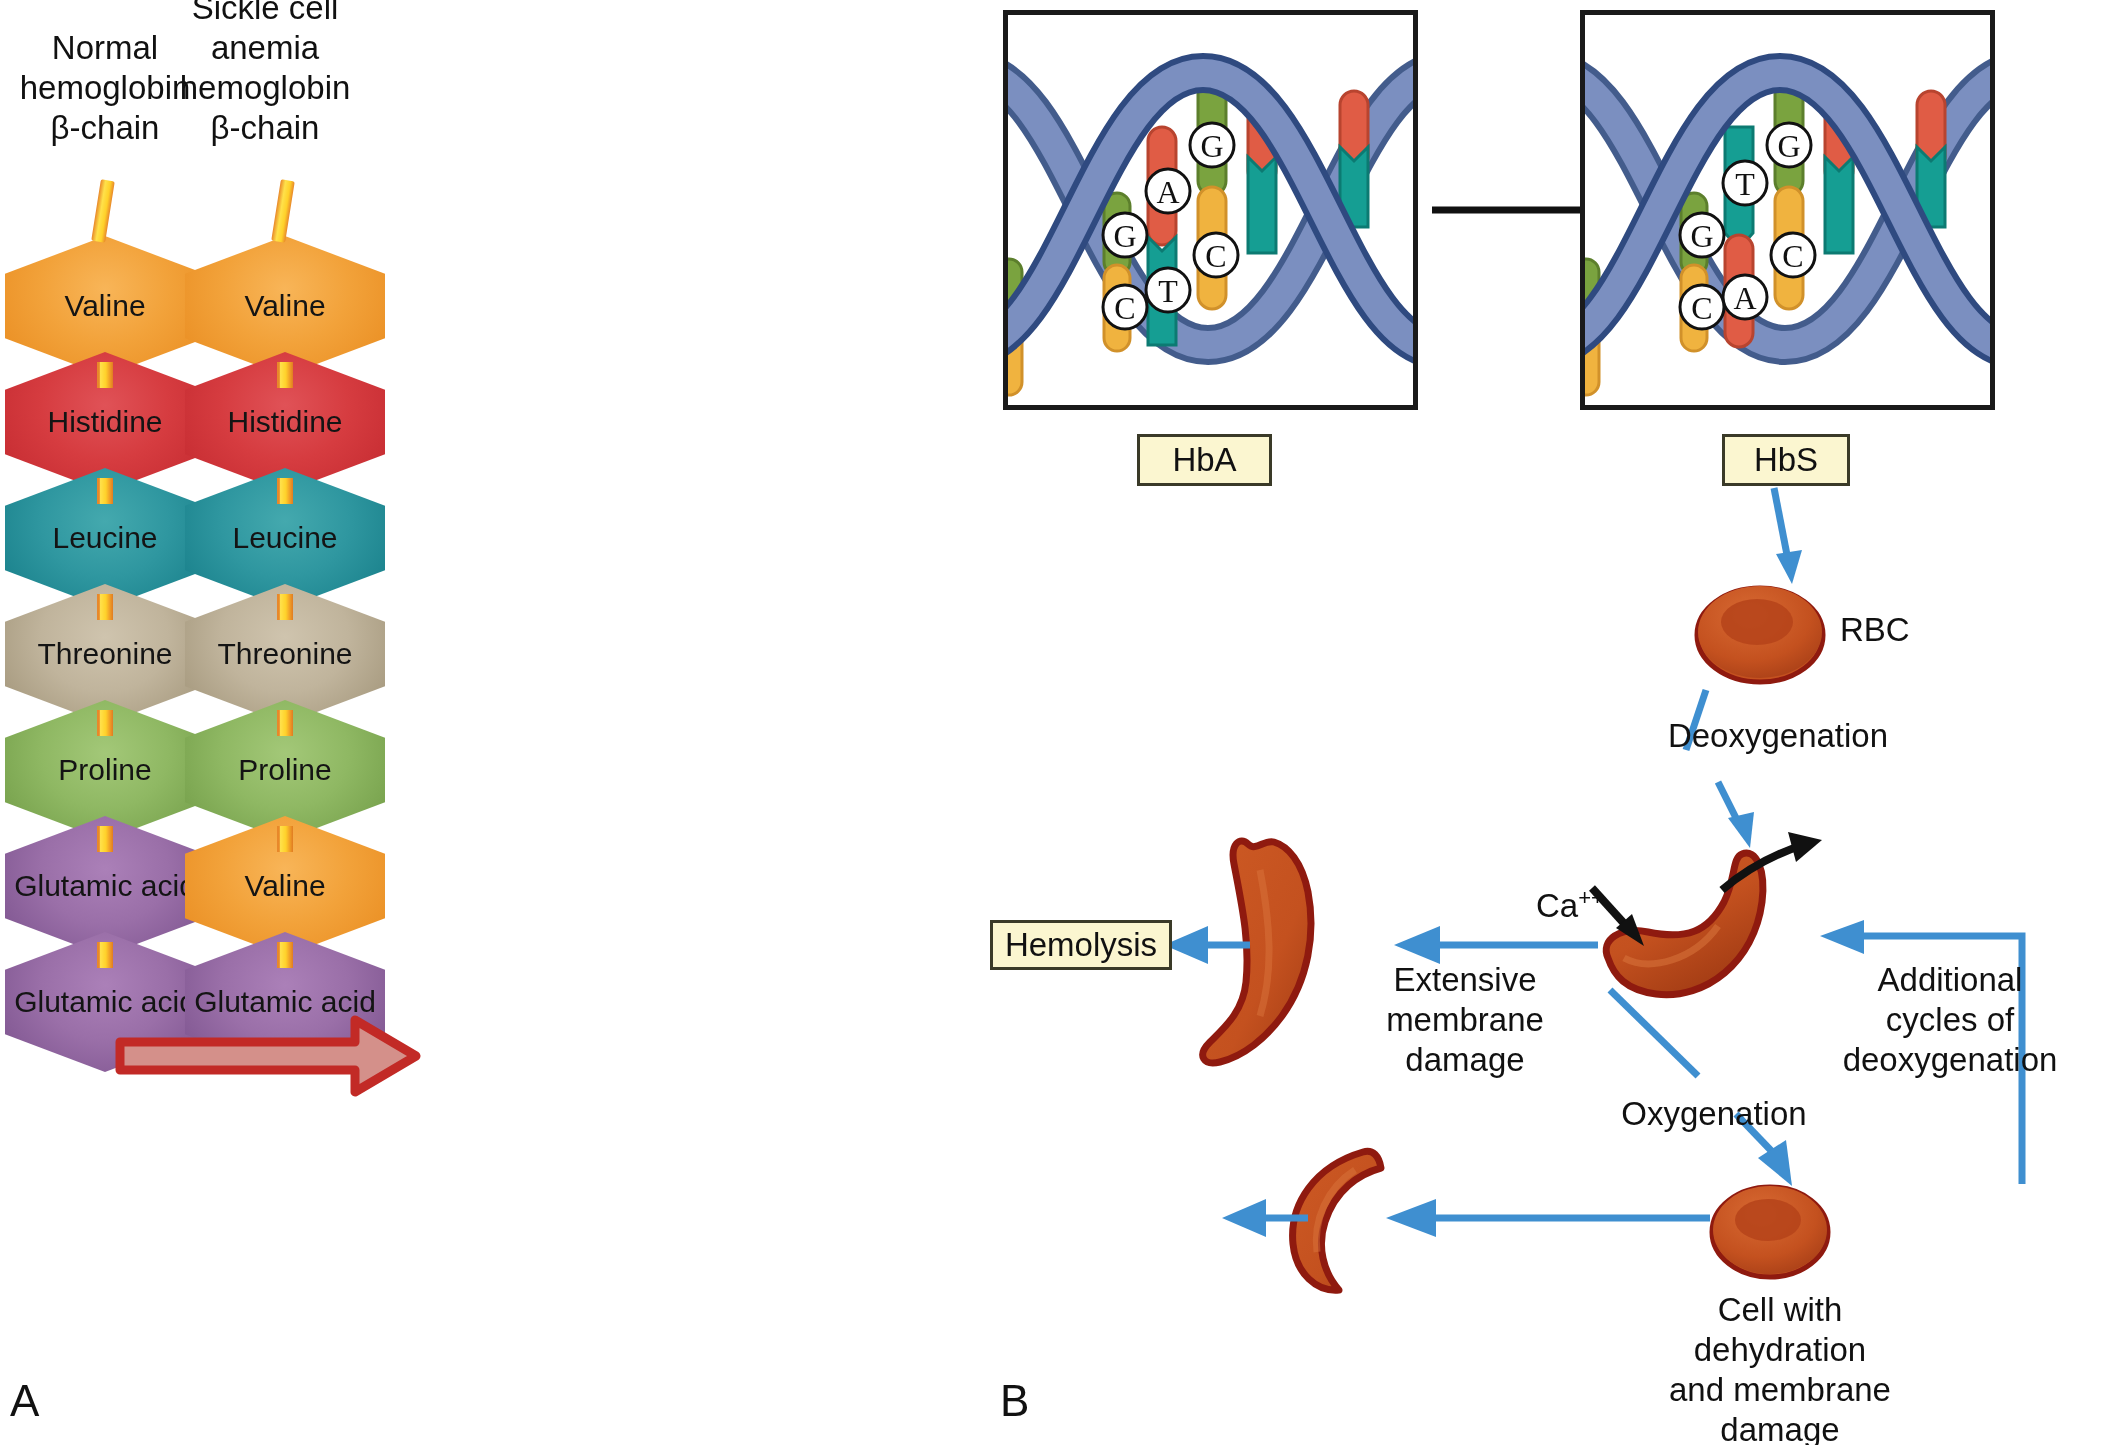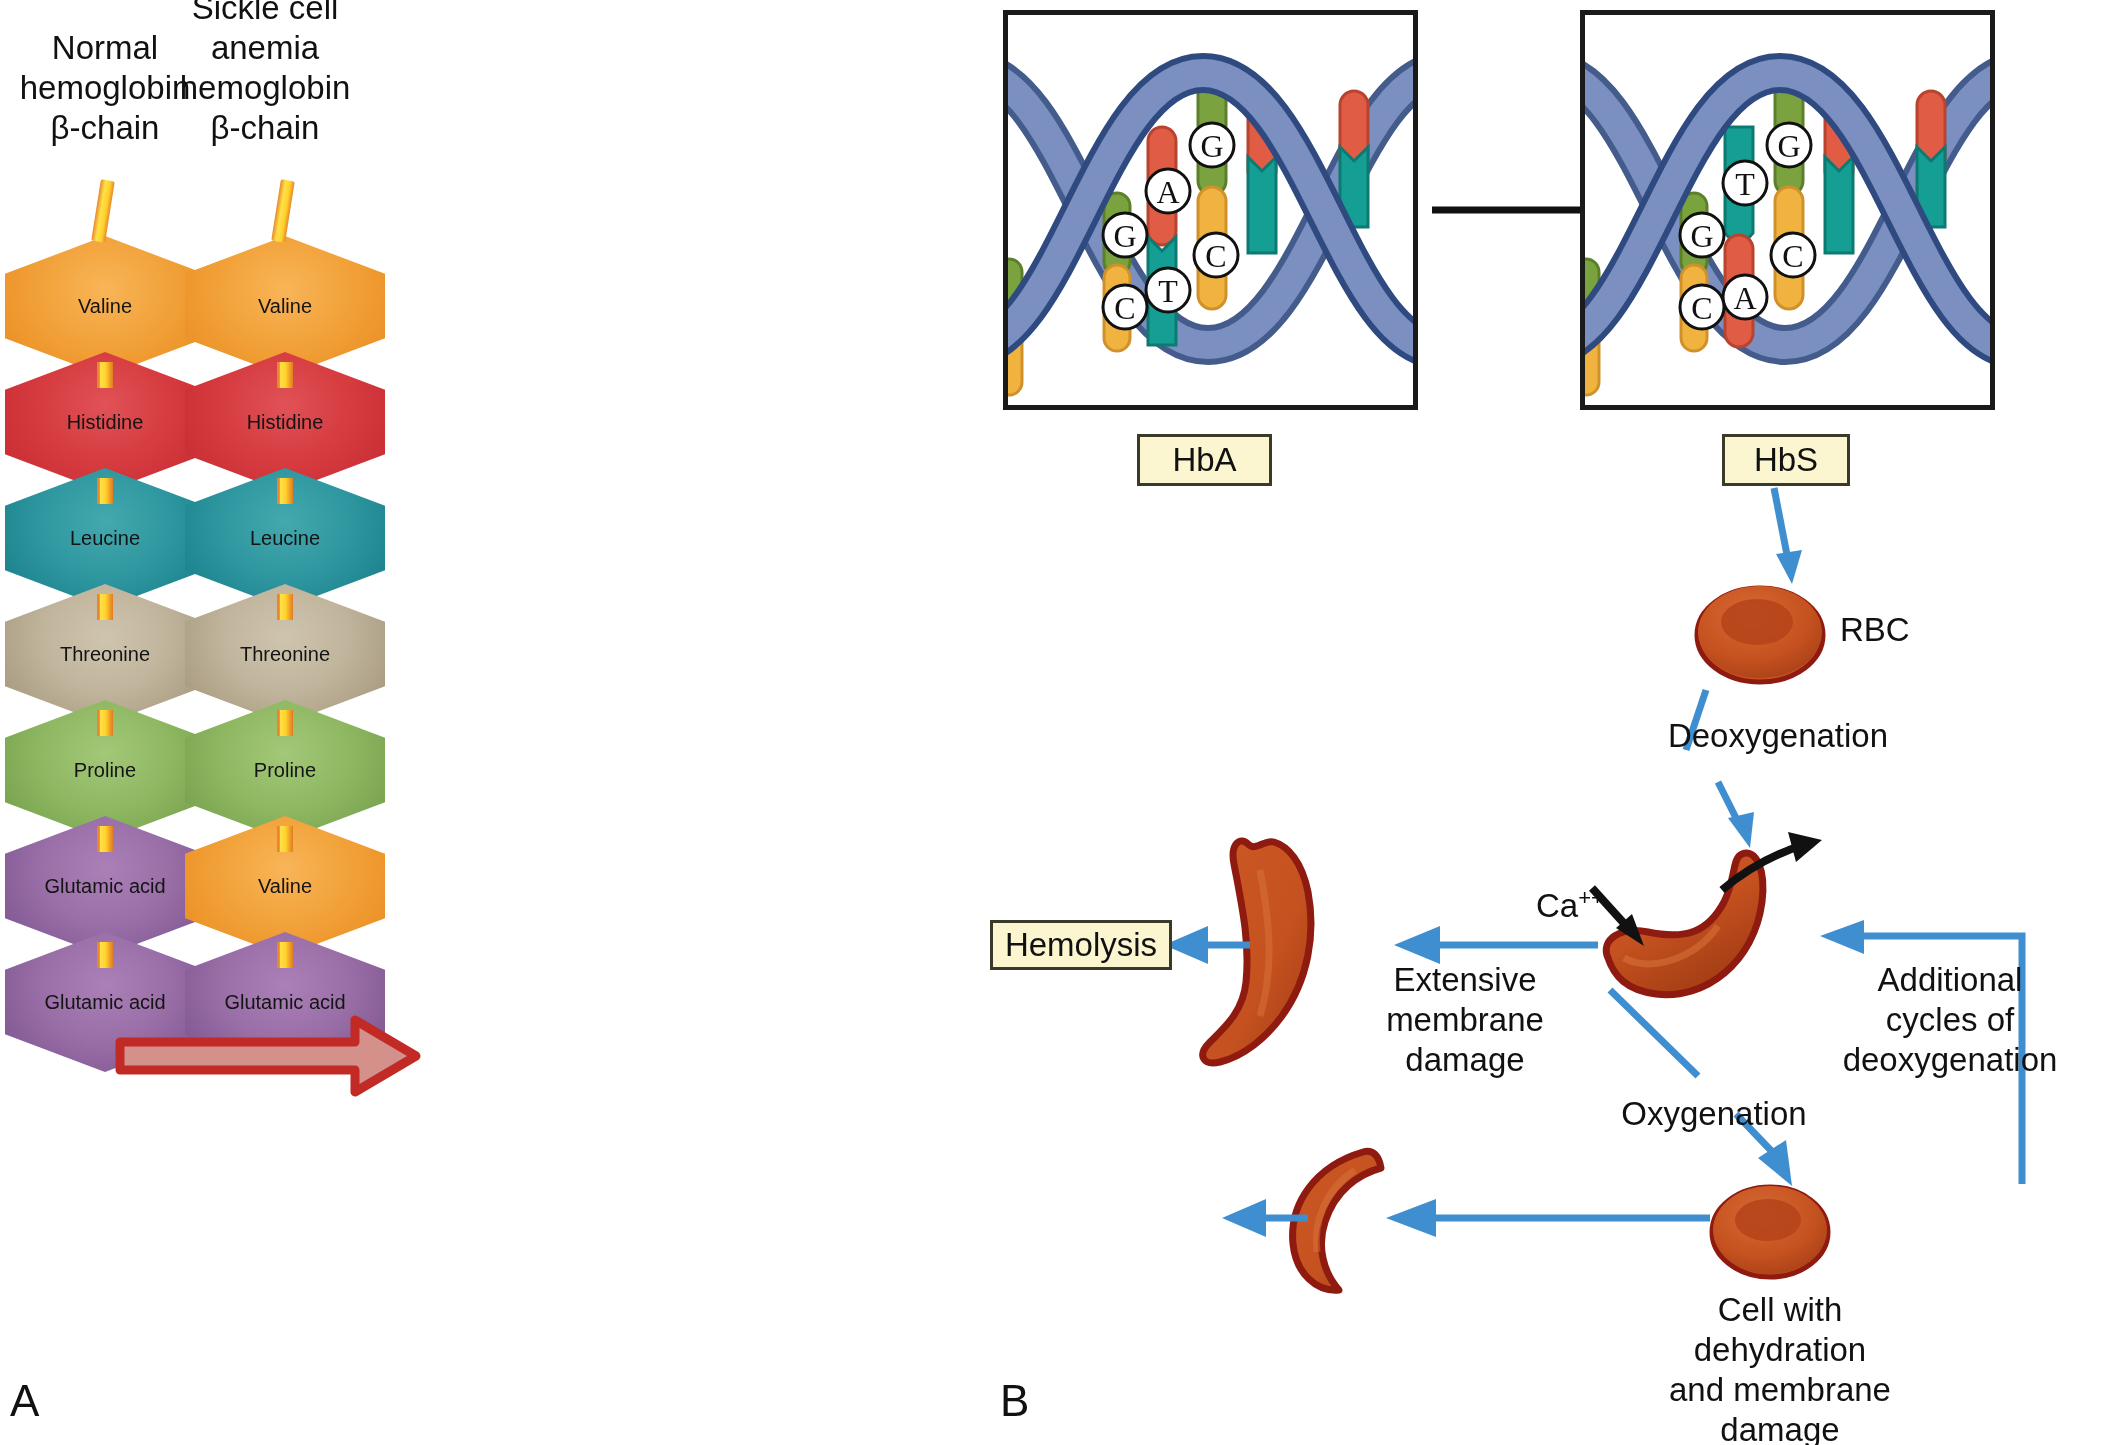--- a/index.html
+++ b/index.html
@@ -27,21 +27,21 @@
   .hex {
     position: absolute; left: 0; top: 0;
     width: 200px; height: 140px;
     clip-path: polygon(50% 0%, 100% 27%, 100% 73%, 50% 100%, 0% 73%, 0% 27%);
   }
   .hex-label {
     position: absolute; left: 0; top: 0;
     width: 200px; height: 140px;
     display: flex; align-items: center; justify-content: center;
     text-align: center;
-    font-size: 20px; line-height: 34px; color: #141414;
+    font-size: 30px; line-height: 34px; color: #141414;
     pointer-events: none;
   }
   .linker {
     position: absolute;
     width: 16px; height: 26px;
     background: linear-gradient(90deg,#e8882a 0%,#e8882a 14%,#ffe14a 22%,#ffd12a 55%,#f2a227 78%,#e07c22 100%);
   }
   .tail {
     position: absolute;
     width: 14px; height: 62px;

